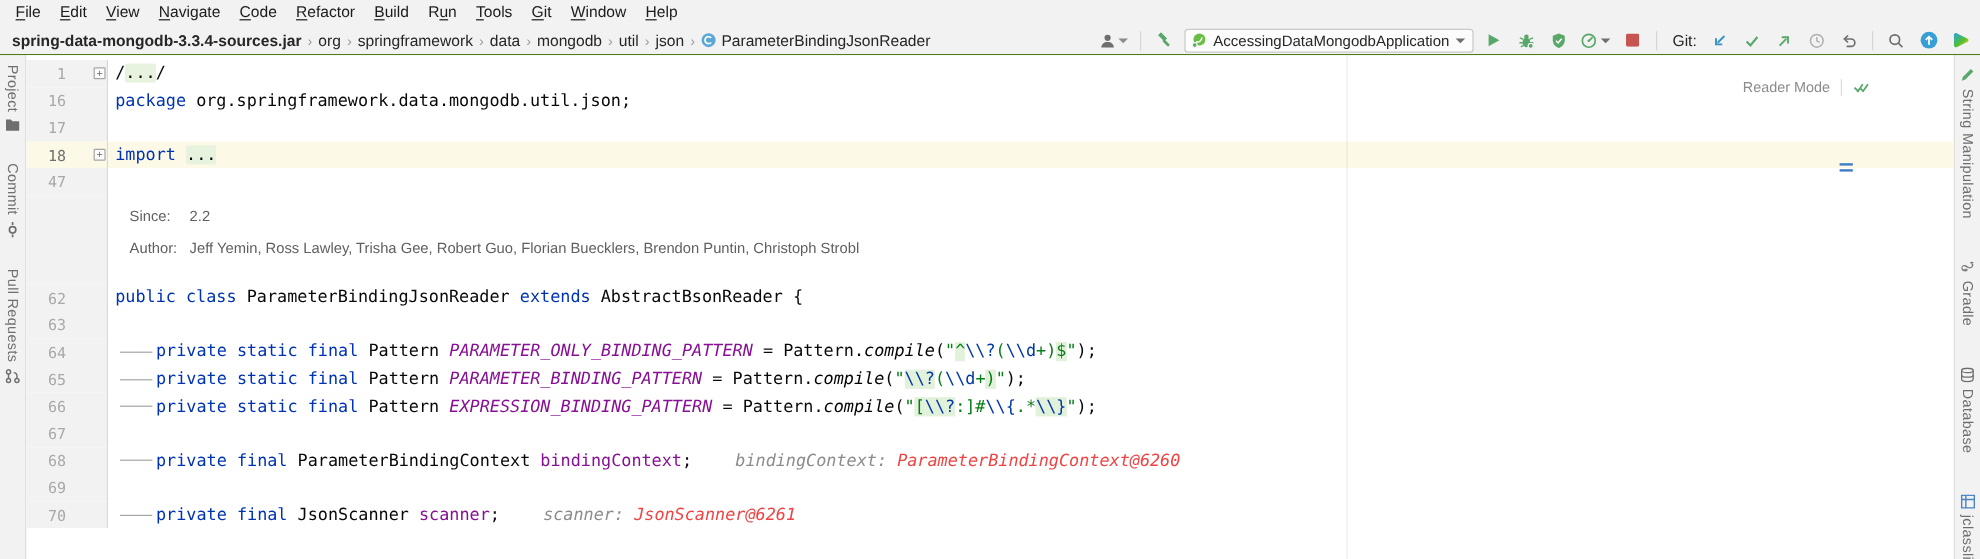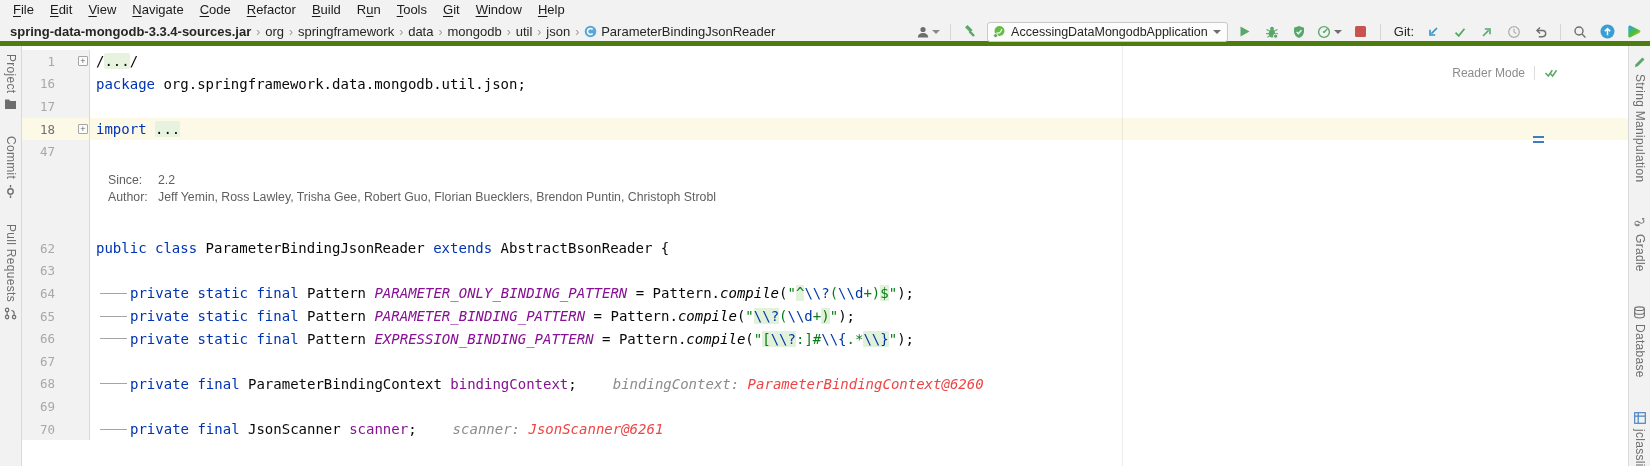--- a/index.html
+++ b/index.html
@@ -8,21 +8,21 @@
     width:1650px; height:466px; overflow:hidden; position:relative;
     background:#F2F2F2; font-family:"Liberation Sans", sans-serif;
     -webkit-font-smoothing:antialiased;
   }
   
   .menubar { height:22px; display:flex; align-items:flex-start; padding-left:5px;
              background:#F2F2F2; font-size:13px; color:#1b1b1b; }
   .menu-item { padding:2px 8px; cursor:default; white-space:nowrap; }
   .menu-item .mn { text-decoration:underline; text-underline-offset:2px; }
   
-  .toolbar { height:24px; background:#F2F2F2; border-bottom:5px solid #4d7c0f;
+  .toolbar { height:24px; background:#F2F2F2; border-bottom:1px solid #4d7c0f;
              display:flex; align-items:center; padding:0 6px 0 10px; font-size:13px; color:#262626;gap:24px; }
   .crumbs { display:flex; align-items:center; gap:2px; white-space:nowrap; }
   .crumb-jar { font-weight:bold; }
   .crumb-sep { color:#9a9a9a; font-size:12px; padding:0 3px; }
   .crumb { cursor:pointer; }
   .class-chip { display:flex; align-items:center; gap:4px; }
   .tb-right { margin-left:auto; display:flex; align-items:center; gap:7px; }
   .tb-icon { display:flex; align-items:center; justify-content:center; width:20px; height:20px; cursor:pointer; }
   .tb-sep { width:1px; height:16px; background:#D6D6D6; margin:0 2px; }
   .combo { display:flex; align-items:center; gap:5px; height:20px; padding:0 6px 0 5px;
@@ -306,21 +306,21 @@
         <div class="row">
           <div class="gut">
             <span>47</span>
           </div>
           <div class="code"></div>
         </div>
         <div class="row docrow">
           <div class="gut"></div>
           <div class="doc-body">
             <div class="doc-meta"><span class="mlab">Since:</span><span>2.2</span></div>
-            <div class="doc-meta" style="margin-top: 2px;"><span class="mlab">Author:</span><span>Jeff Yemin, Ross Lawley, Trisha Gee, Robert Guo, Florian Buecklers, Brendon Puntin, Christoph Strobl</span></div>
+            <div class="doc-meta" style="margin-top: 12px;"><span class="mlab">Author:</span><span>Jeff Yemin, Ross Lawley, Trisha Gee, Robert Guo, Florian Buecklers, Brendon Puntin, Christoph Strobl</span></div>
           </div>
         </div>
         <div class="row">
           <div class="gut">
             <span>62</span>
           </div>
           <div class="code"><span class="tk-kw">public class</span><span class="tk-pl"> ParameterBindingJsonReader </span><span class="tk-kw">extends</span><span class="tk-pl"> AbstractBsonReader {</span></div>
         </div>
         <div class="row">
           <div class="gut">

